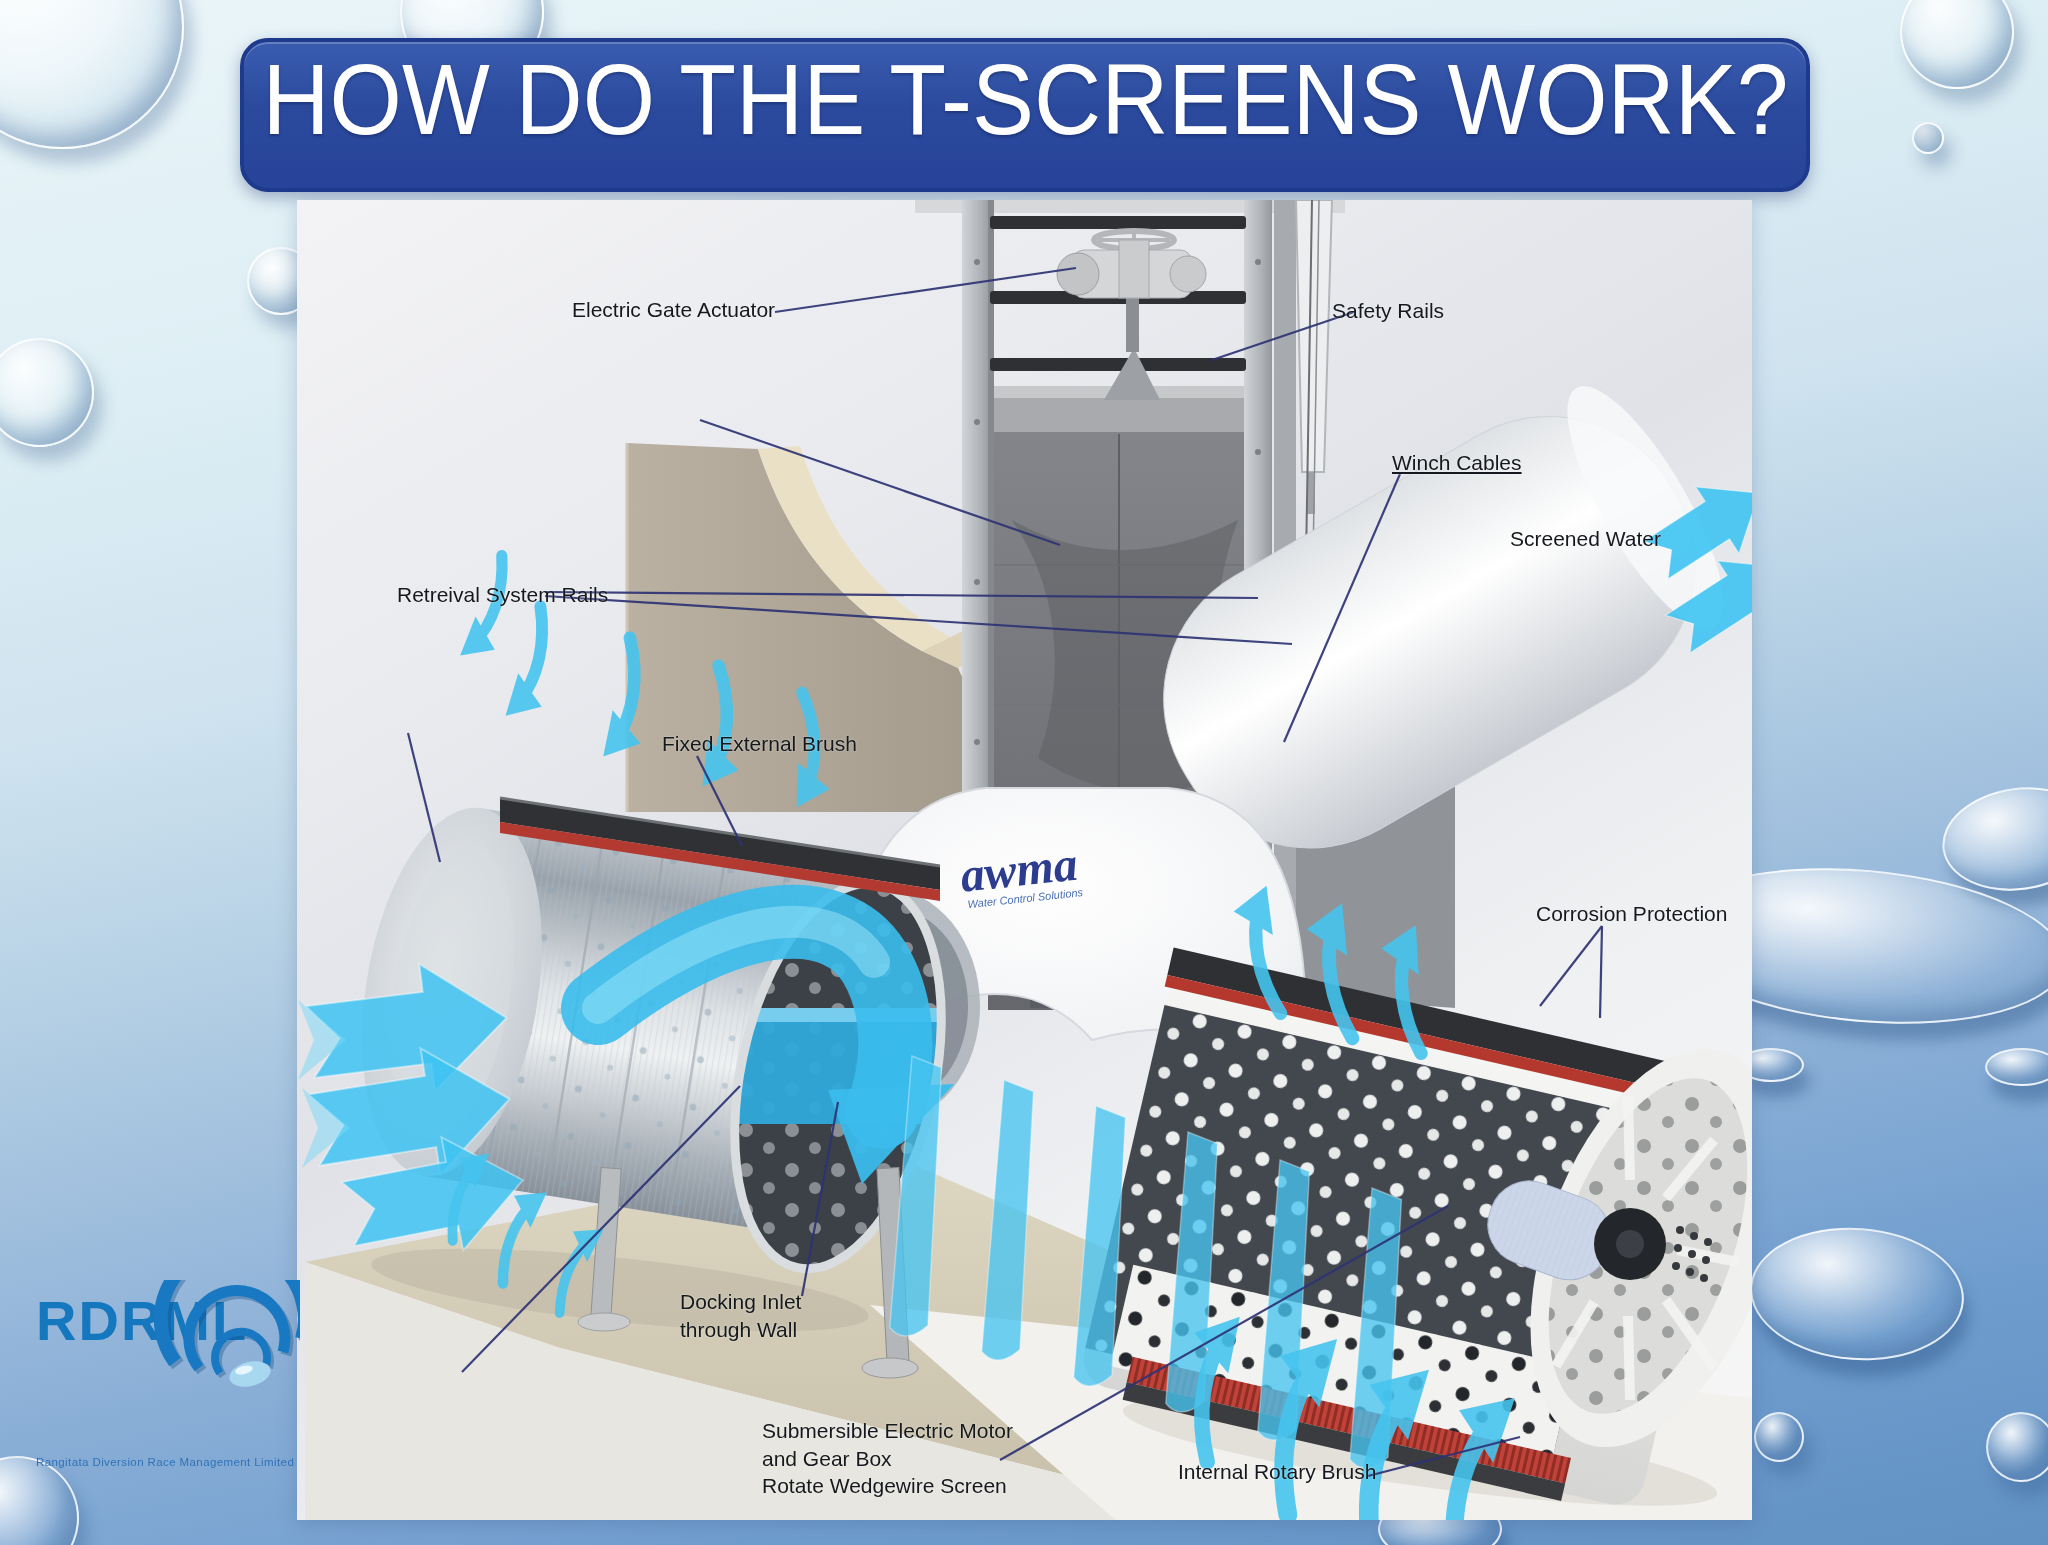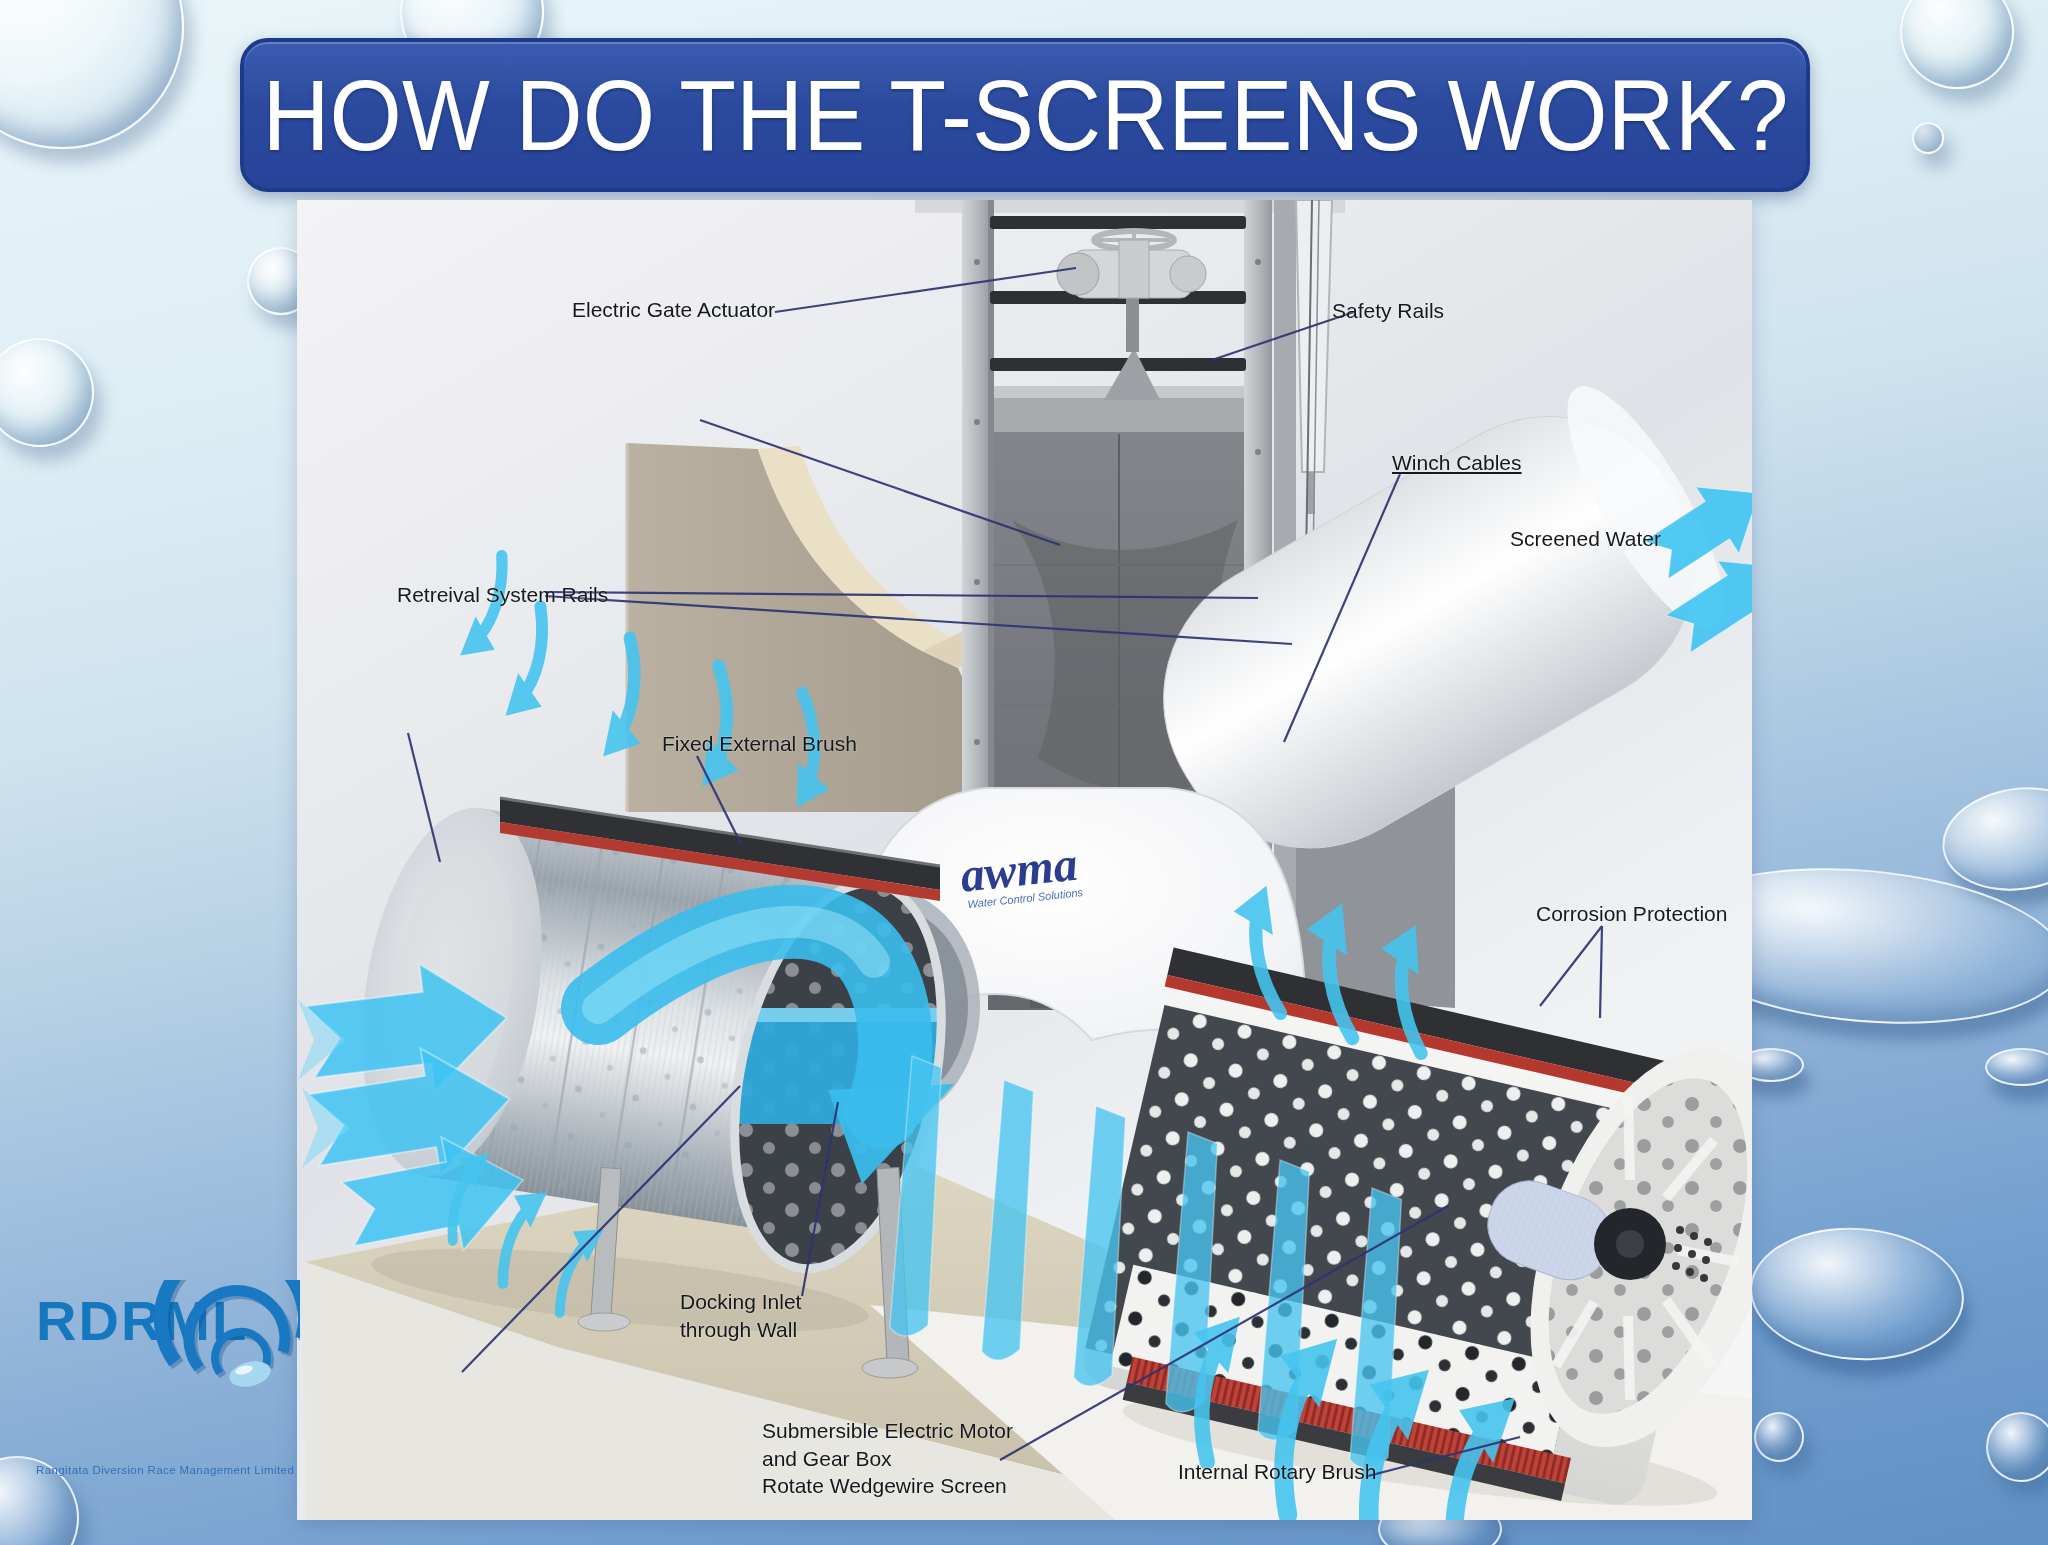--- a/index.html
+++ b/index.html
@@ -10,36 +10,36 @@
   .bubble{position:absolute;border-radius:50%;
     background:radial-gradient(ellipse at 35% 28%, rgba(255,255,255,.9), rgba(255,255,255,.28) 42%, rgba(150,185,215,.12) 62%, rgba(90,130,175,.38) 100%);
     border:2px solid rgba(255,255,255,.8);
     box-shadow:inset -8px -12px 22px rgba(60,100,150,.35), 8px 14px 16px rgba(40,80,130,.28);}
   .bubble.flat{box-shadow:inset -6px -10px 16px rgba(60,100,150,.3), 6px 16px 14px rgba(30,70,120,.35);}
   
   .banner{position:absolute;left:240px;top:38px;width:1570px;height:154px;
     background:linear-gradient(#3a5cb0,#2b4a9d 45%,#27439a);
     border:4px solid #1d3a8c;border-radius:28px;box-sizing:border-box;
     box-shadow:0 6px 16px rgba(25,45,105,.35), inset 0 2px 0 rgba(255,255,255,.22);
-    display:flex;align-items:center;justify-content:center;}
+    display:flex;align-items:flex-start;justify-content:center;}
   .banner h1{margin:0;color:#ffffff;font-size:100px;font-weight:400;white-space:nowrap;
     transform:scaleX(.93);letter-spacing:0px;text-shadow:0 2px 3px rgba(10,25,70,.4);}
   
   .photo{position:absolute;left:297px;top:200px;width:1455px;height:1320px;
     background:linear-gradient(150deg,#f3f3f5 0%,#e9eaee 28%,#e0e2e7 46%,#eef0f2 68%,#f7f7f6 100%);
     box-shadow:0 4px 18px rgba(50,80,130,.25);}
   .photo svg{position:absolute;left:0;top:0;}
   .lbl{position:absolute;font-size:21px;line-height:1.32;color:#15181c;white-space:pre-line;
     text-shadow:0 0 2px rgba(255,255,255,.55);}
   
   .rdrml{position:absolute;left:0;top:1280px;width:300px;height:265px;}
   .rdrml .acronym{position:absolute;left:36px;top:8px;font-size:56px;font-weight:bold;
     color:#1577be;letter-spacing:2px;}
   .rdrml svg{position:absolute;left:0;top:0;}
-  .rdrml .company{position:absolute;left:36px;top:184px;font-size:11.5px;color:#3072b8;letter-spacing:.4px;white-space:nowrap;}
+  .rdrml .company{position:absolute;left:36px;top:176px;font-size:11.5px;color:#3072b8;letter-spacing:.4px;white-space:nowrap;}
   .rdrml .tagline{position:absolute;left:34px;top:188px;font-size:30px;font-style:italic;font-weight:600;
     font-family:"DejaVu Serif",serif;color:#1d5c9e;white-space:nowrap;}
 </style>
 </head>
 <body>
 
 <div class="slide">
 
   <div class="bubble" style="left:-60px;top:-95px;width:240px;height:240px;"></div>
   <div class="bubble" style="left:400px;top:-60px;width:140px;height:140px;"></div>

